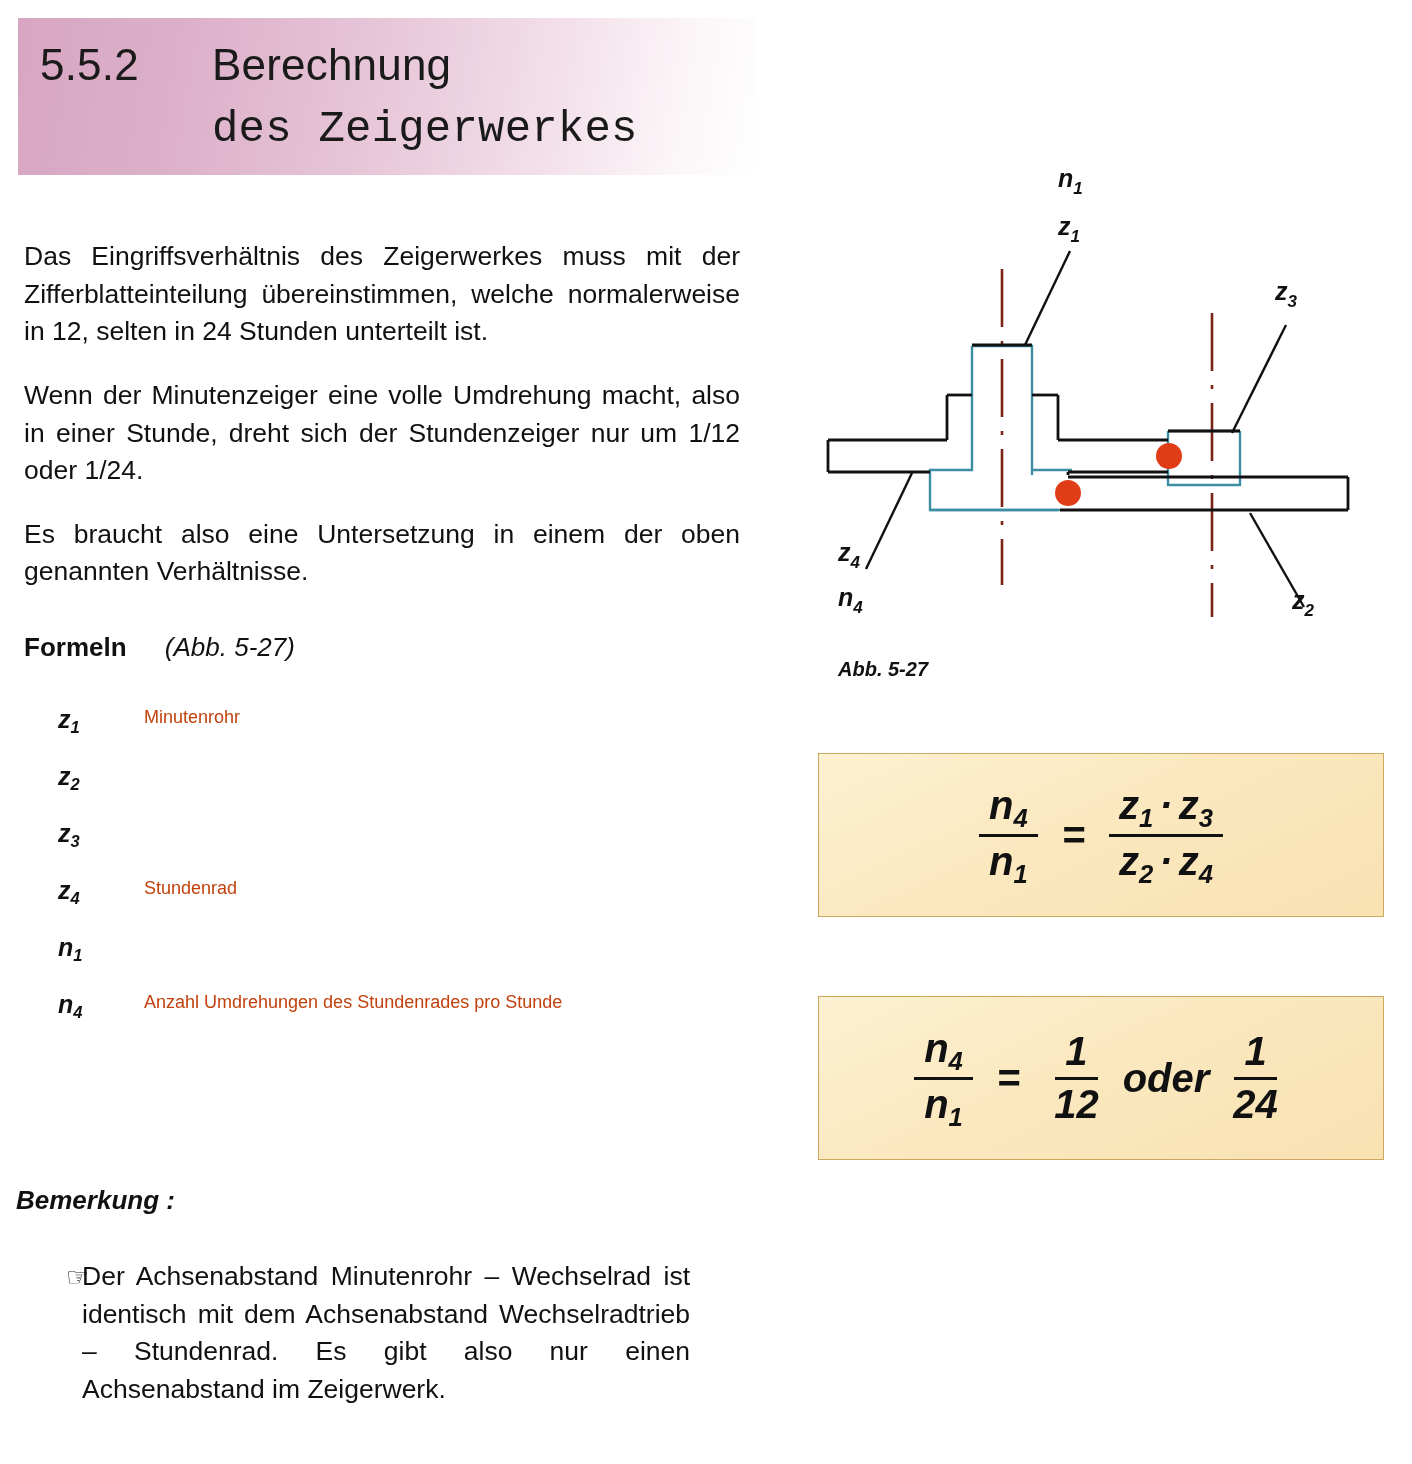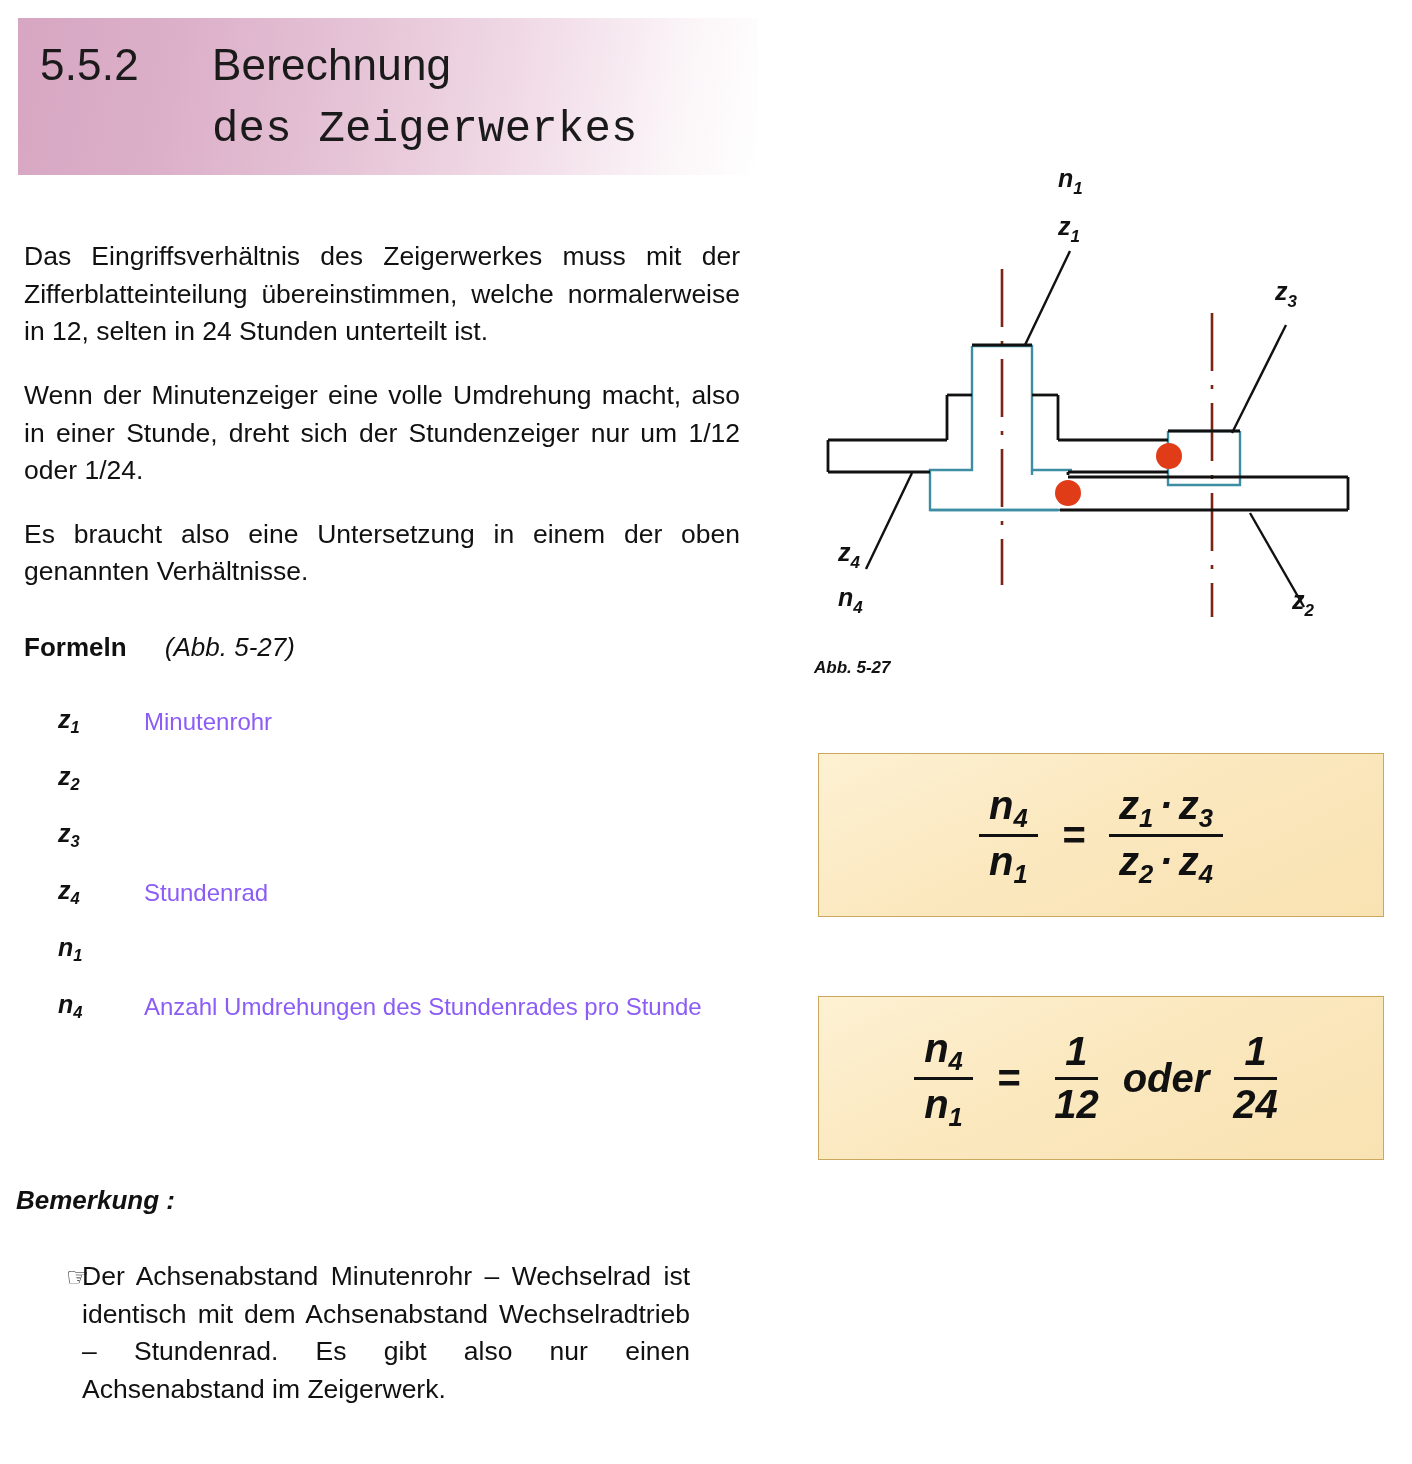--- a/index.html
+++ b/index.html
@@ -92,23 +92,23 @@
     color: #111;
   }
   .sym-key sub {
     font-size: 0.66em;
     font-style: italic;
     font-weight: bold;
     vertical-align: -0.28em;
   }
   .sym-val {
     margin-left: 120px;
-    font-size: 24px;
+    font-size: 18px;
     line-height: 1.42;
-    color: #8b5cf6;
+    color: #c2410c;
     text-align: justify;
     width: 602px;
   }
   .sym-val.two-line { text-align: justify; }
 
   
   #bemerkung-head {
     position: absolute;
     left: 16px;
     top: 1185px;
@@ -143,23 +143,23 @@
   #figure-wrap {
     position: absolute;
     left: 820px;
     top: 155px;
     width: 572px;
     height: 540px;
   }
   #figure-svg { display: block; }
   #fig-caption {
     position: absolute;
-    left: 814px;
+    left: 838px;
     top: 658px;
-    font-size: 17px;
+    font-size: 20px;
     font-weight: bold;
     font-style: italic;
     color: #111;
   }
 
   
   .formula-box {
     position: absolute;
     background: linear-gradient(155deg, #fdf1d3 0%, #fbe8bf 45%, #f9e2b2 100%);
     border: 1px solid #caa85e;

